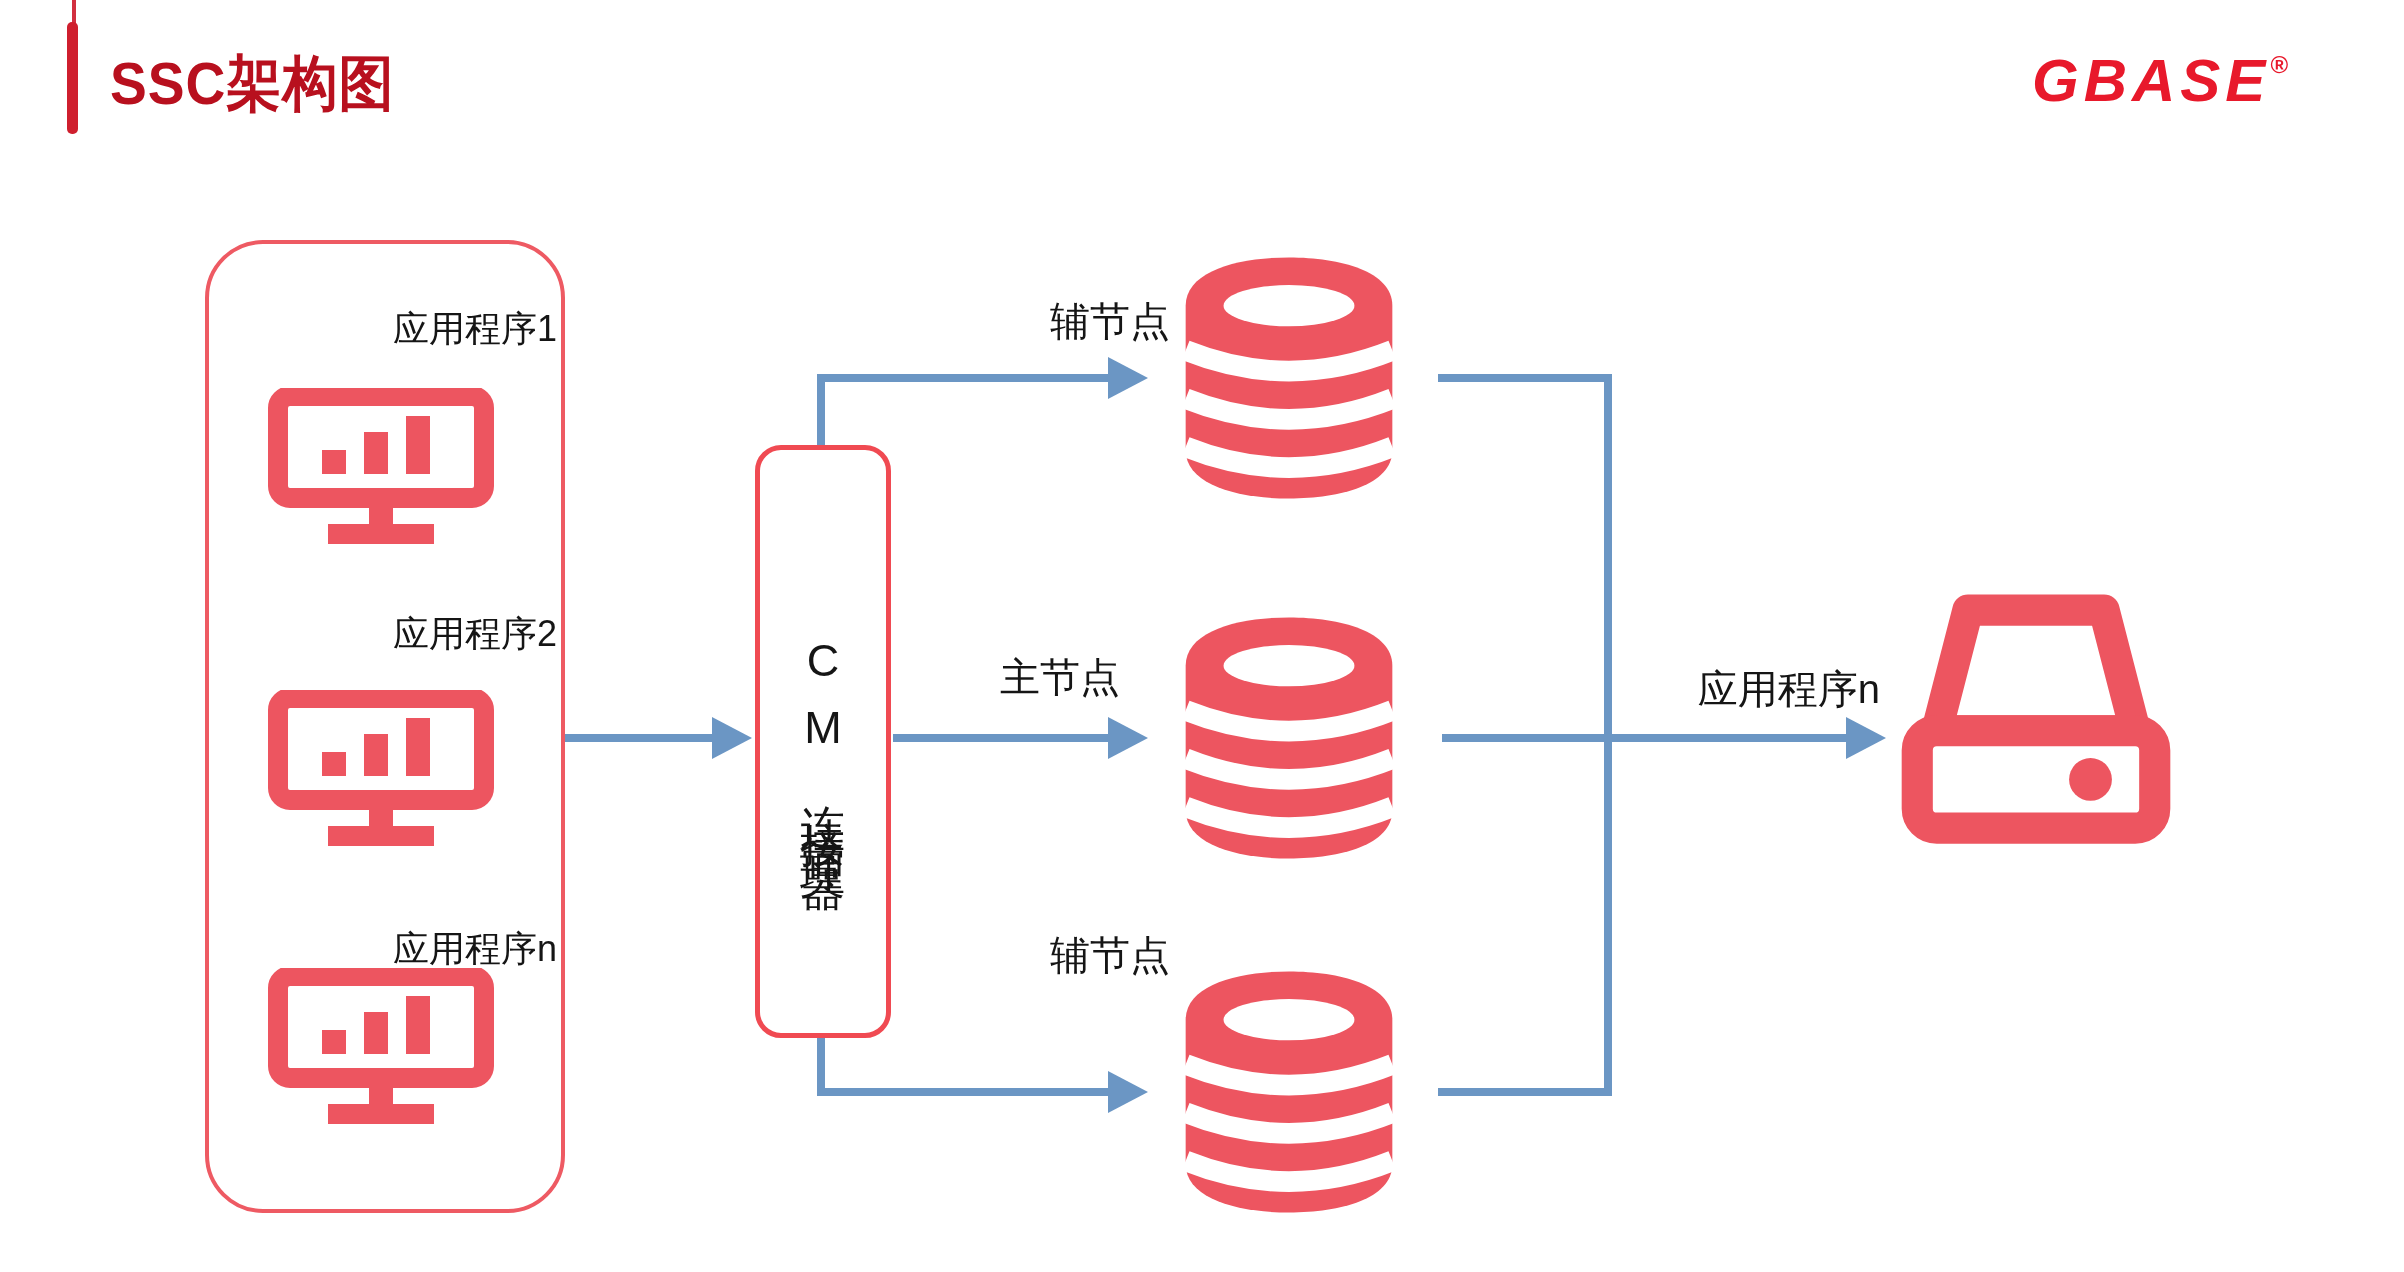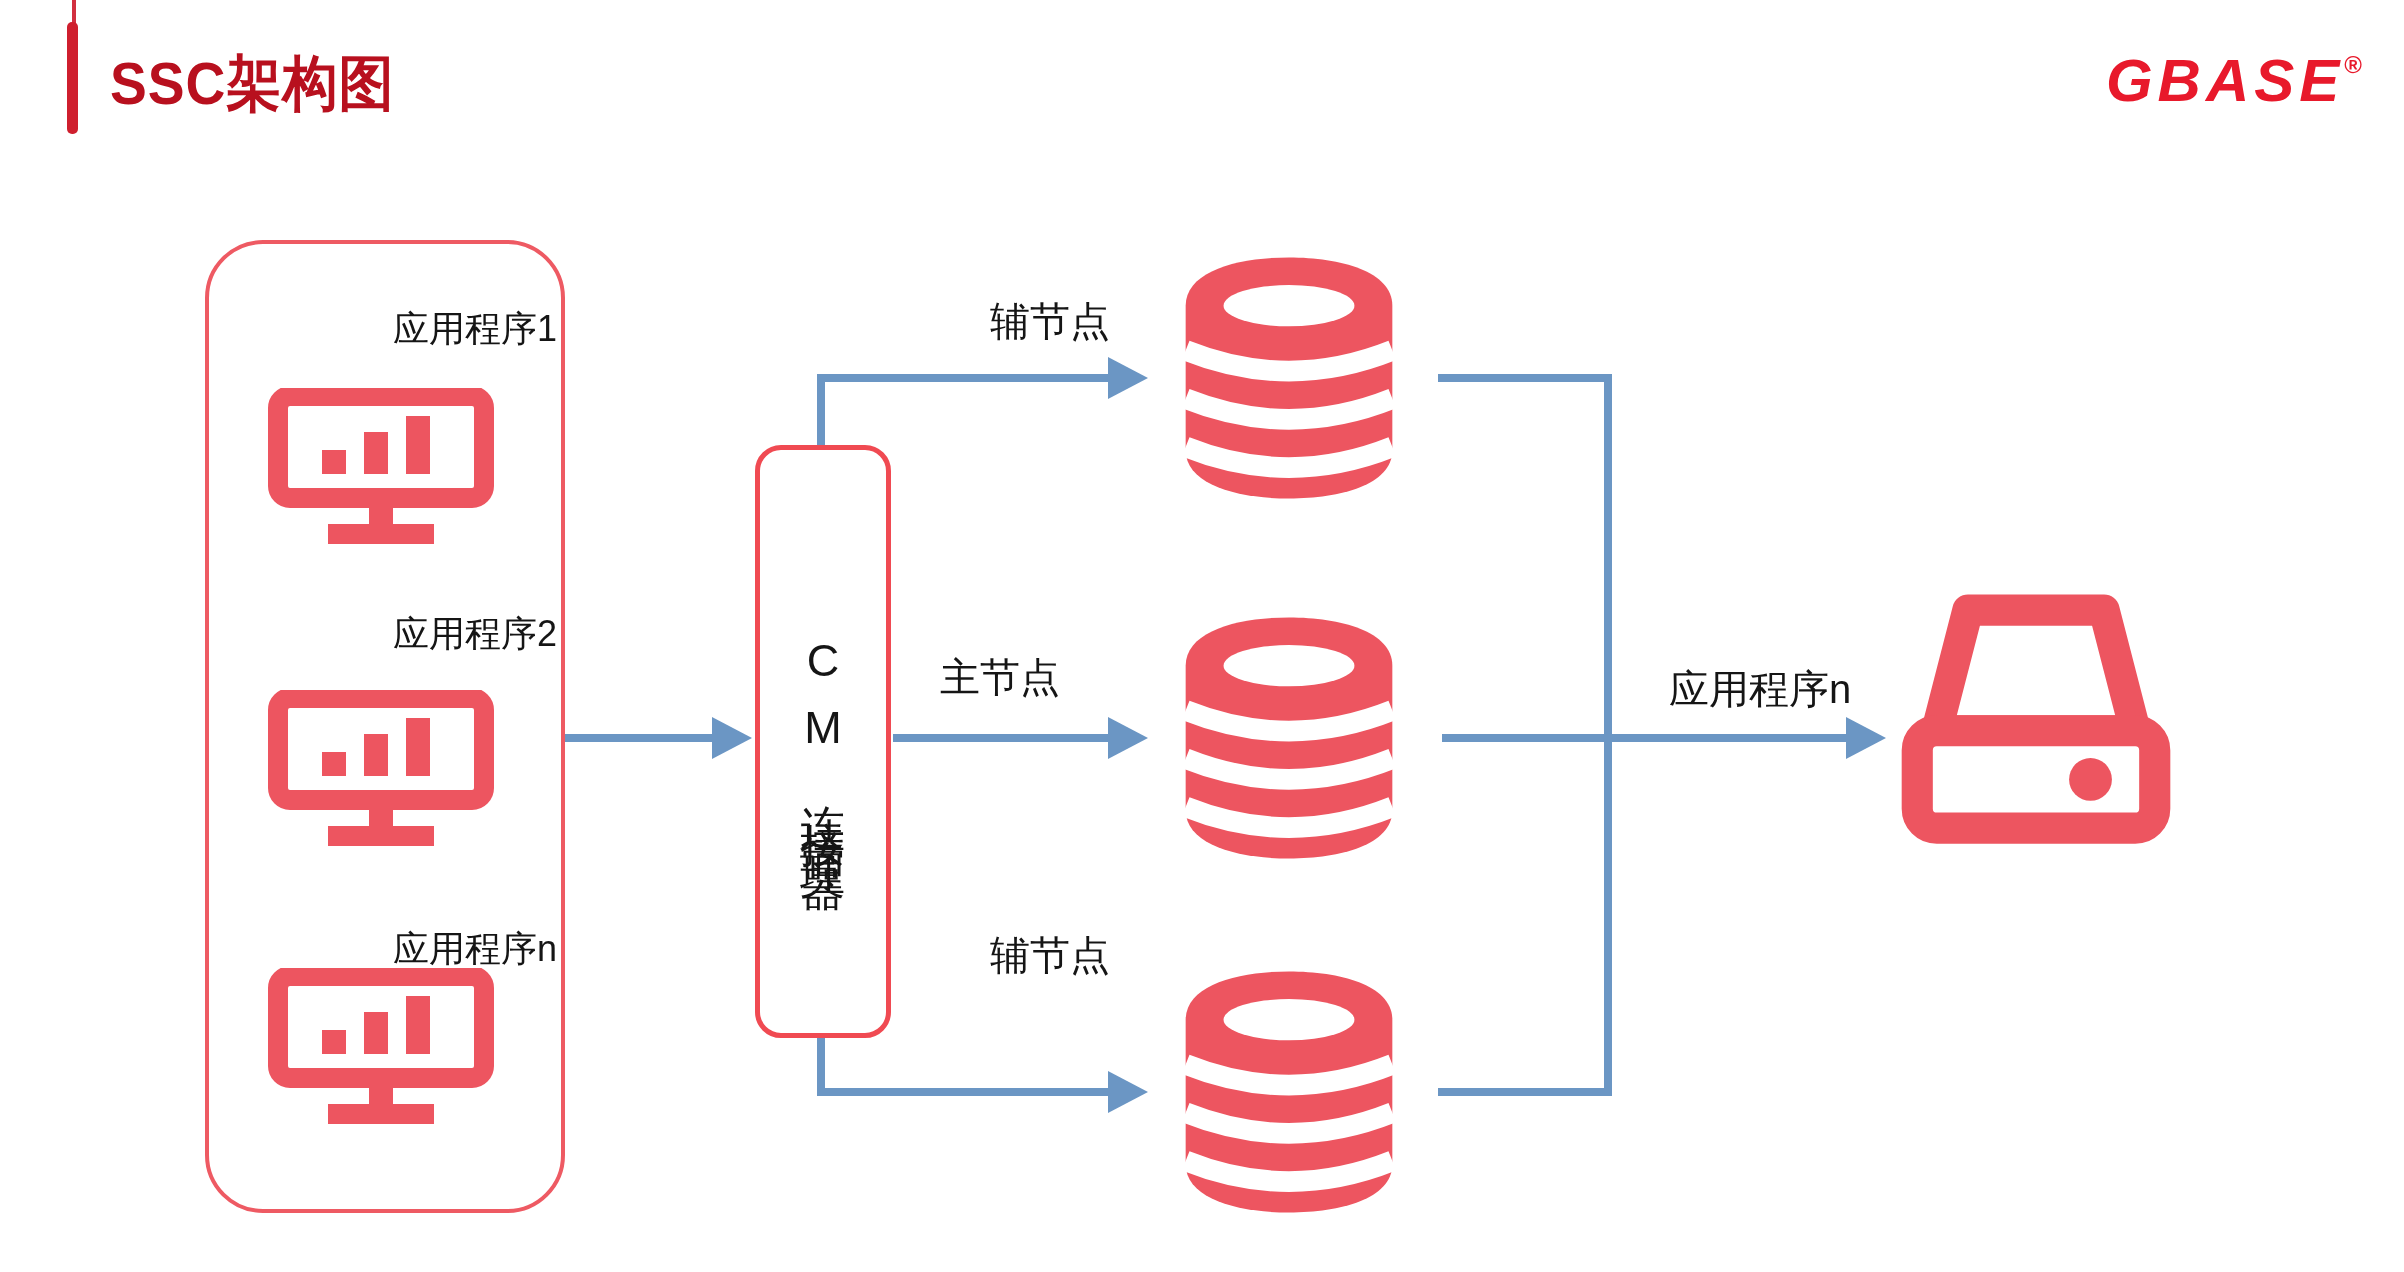--- a/index.html
+++ b/index.html
@@ -5,40 +5,40 @@
   html,body{margin:0;padding:0;background:#ffffff;}
   body{width:2404px;height:1272px;overflow:hidden;
        font-family:"Liberation Sans","DejaVu Sans",sans-serif;}
   #canvas{position:relative;width:2404px;height:1272px;background:#ffffff;}
 
   
   .title-bar-thin{position:absolute;left:72px;top:0;width:4px;height:26px;background:#d23040;}
   .title-bar{position:absolute;left:67px;top:22px;width:11px;height:112px;background:#cf1f2e;border-radius:5px;}
   .page-title{position:absolute;left:110px;top:44px;font-size:60px;font-weight:bold;color:#b8101e;
               letter-spacing:1px;transform:scaleX(.92);transform-origin:left center;white-space:nowrap;}
-  .logo{position:absolute;left:2032px;top:46px;width:330px;text-align:right;color:#e8192b;
+  .logo{position:absolute;left:2032px;top:46px;width:330px;text-align:left;color:#e8192b;
         font-weight:bold;font-style:italic;font-size:60px;letter-spacing:5px;white-space:nowrap;}
   .logo sup{font-size:24px;font-style:normal;letter-spacing:0;vertical-align:28px;}
 
   
   .apps-box{position:absolute;left:205px;top:240px;width:352px;height:965px;
             border:4px solid #ee5a63;border-radius:58px;background:#ffffff;}
   .app-label{position:absolute;left:205px;width:352px;text-align:right;
              font-size:36px;color:#151515;white-space:nowrap;}
   .app-icon{position:absolute;left:266px;width:230px;height:160px;}
 
   
   .cm-box{position:absolute;left:755px;top:445px;width:136px;height:593px;box-sizing:border-box;
           border:5px solid #f04a52;border-radius:26px;background:#ffffff;
           display:flex;align-items:center;justify-content:center;}
   .cm-text{writing-mode:vertical-rl;text-orientation:upright;
            font-size:45px;color:#151515;letter-spacing:16px;line-height:1;}
 
   
-  .node-label{position:absolute;width:240px;text-align:center;font-size:40px;color:#151515;white-space:nowrap;}
+  .node-label{position:absolute;width:240px;text-align:right;font-size:40px;color:#151515;white-space:nowrap;}
 
   .db-icon{position:absolute;left:1163px;width:252px;height:248px;}
   .storage-icon{position:absolute;left:1890px;top:586px;width:292px;height:274px;}
 
   svg{display:block;}
   .connectors{position:absolute;left:0;top:0;width:2404px;height:1272px;}
 </style>
 </head>
 <body>
 

